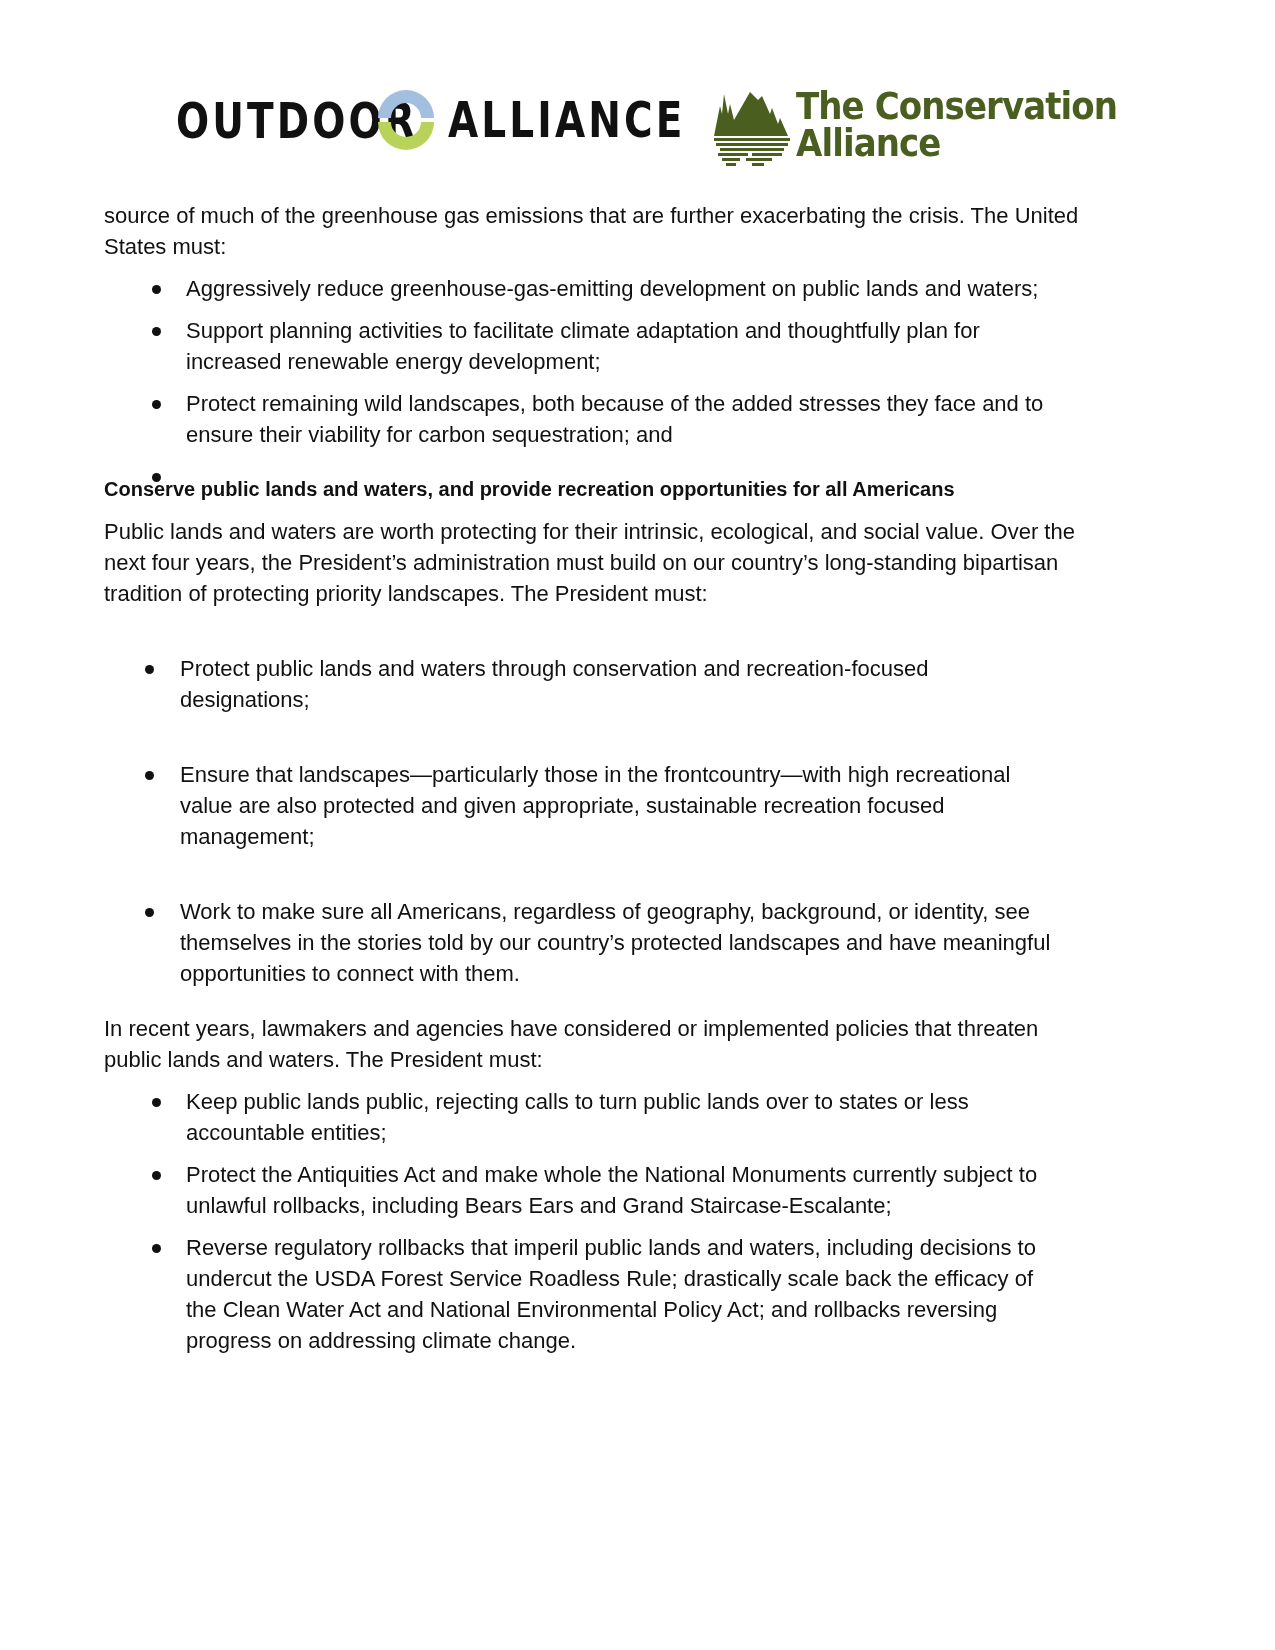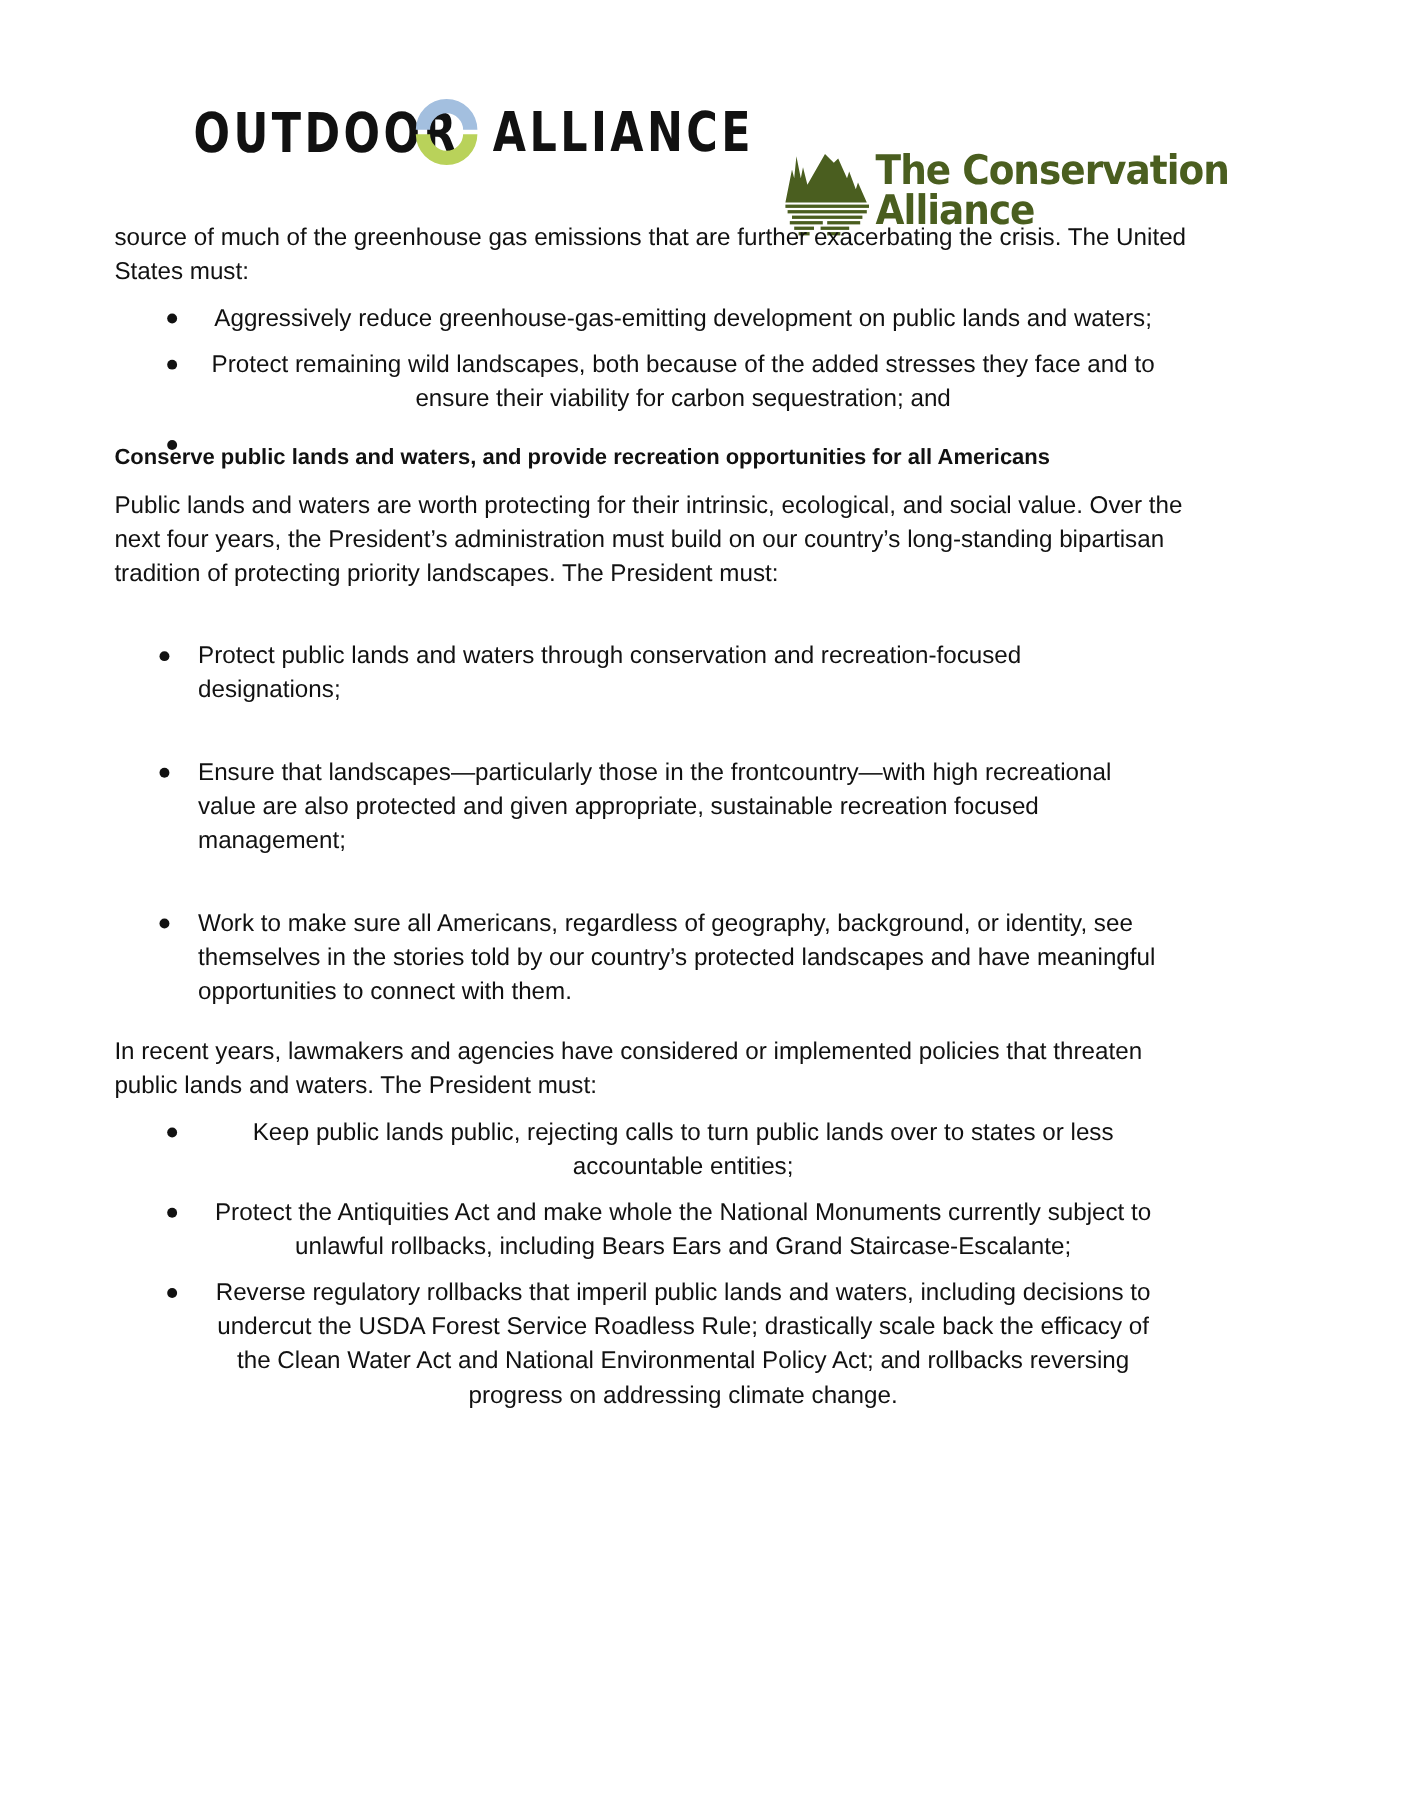--- a/index.html
+++ b/index.html
@@ -54,21 +54,20 @@
       left: 272px;
       top: 9px;
       width: 250px;
     }
     .ca-logo {
       position: absolute;
       left: 712px;
       top: 84px;
       width: 420px;
       height: 84px;
-      margin-top: 48px;
     }
     .ca-mark {
       position: absolute;
       left: 0;
       top: 0;
       width: 82px;
       height: 84px;
     }
     .ca-text {
       position: absolute;
@@ -107,21 +106,20 @@
       margin: 0;
       padding: 0;
     }
     ul li {
       position: relative;
       margin-bottom: 11px;
     }
     ul.list-a li {
       padding-left: 82px;
       padding-right: 28px;
-      text-align: center;
     }
     ul.list-b li {
       padding-left: 76px;
       padding-right: 28px;
       margin-top: 44px;
     }
     .bullet {
       position: absolute;
       top: 12px;
       width: 9px;
@@ -165,20 +163,21 @@
       <div>The Conservation</div>
       <div>Alliance</div>
     </div>
   </div>
 </div>
 
 <div class="content">
   <p class="para">source of much of the greenhouse gas emissions that are further exacerbating the crisis. The United States must:</p>
   <ul class="list-a">
     <li><span class="bullet"></span><span>Aggressively reduce greenhouse-gas-emitting development on public lands and waters;</span></li>
+    <li><span class="bullet"></span><span>Support planning activities to facilitate climate adaptation and thoughtfully plan for increased renewable energy development;</span></li>
     <li><span class="bullet"></span><span>Protect remaining wild landscapes, both because of the added stresses they face and to ensure their viability for carbon sequestration; and</span></li>
     <li><span class="bullet"></span></li>
   </ul>
 
   <div class="section-gap"></div>
 
   <h2>Conserve public lands and waters, and provide recreation opportunities for all Americans</h2>
   <p class="para">Public lands and waters are worth protecting for their intrinsic, ecological, and social value. Over the next four years, the President’s administration must build on our country’s long-standing bipartisan tradition of protecting priority landscapes. The President must:</p>
   <ul class="list-b">
     <li><span class="bullet"></span><span>Protect public lands and waters through conservation and recreation-focused designations;</span></li>

